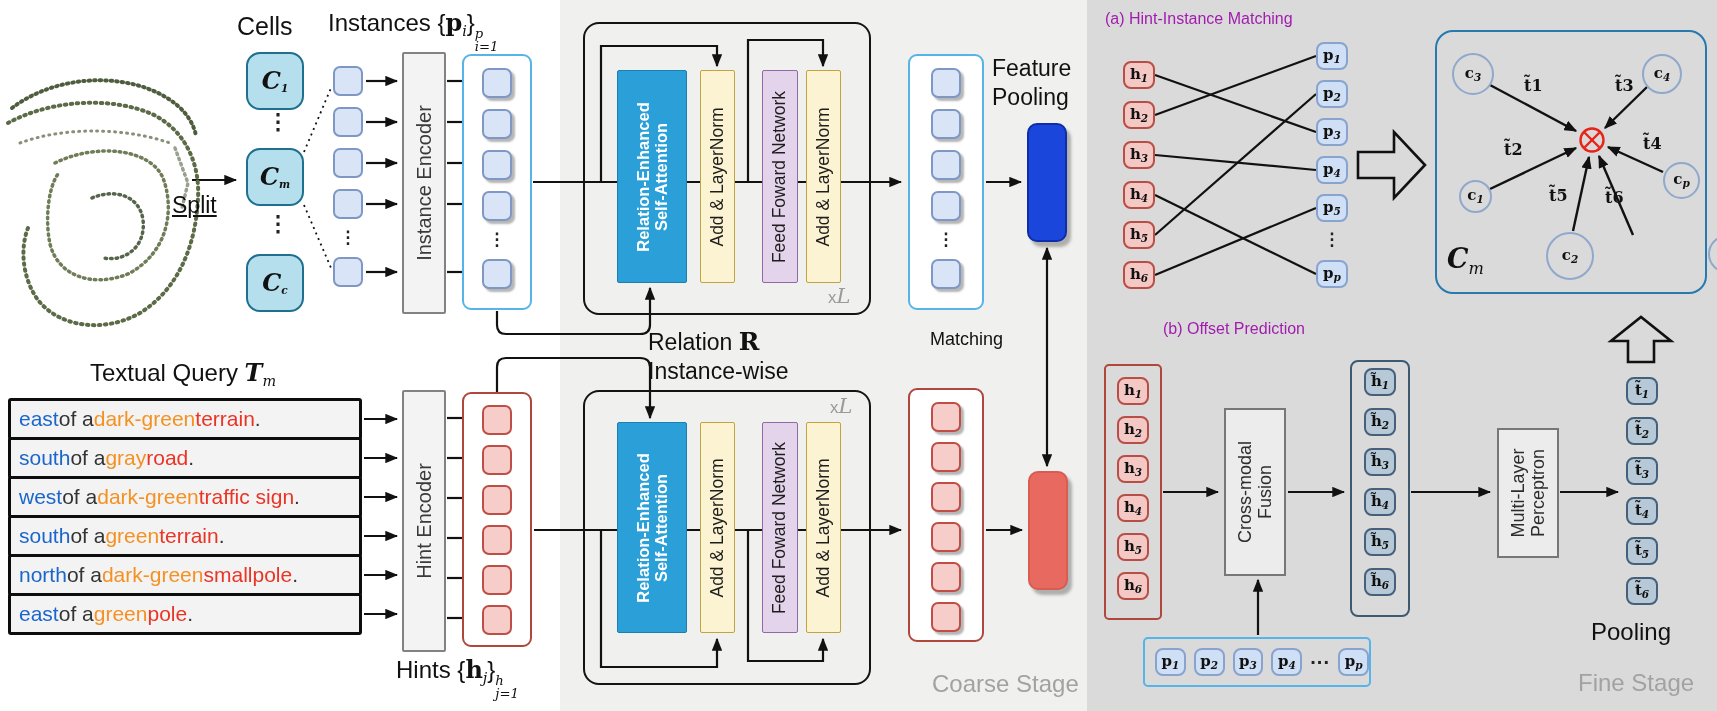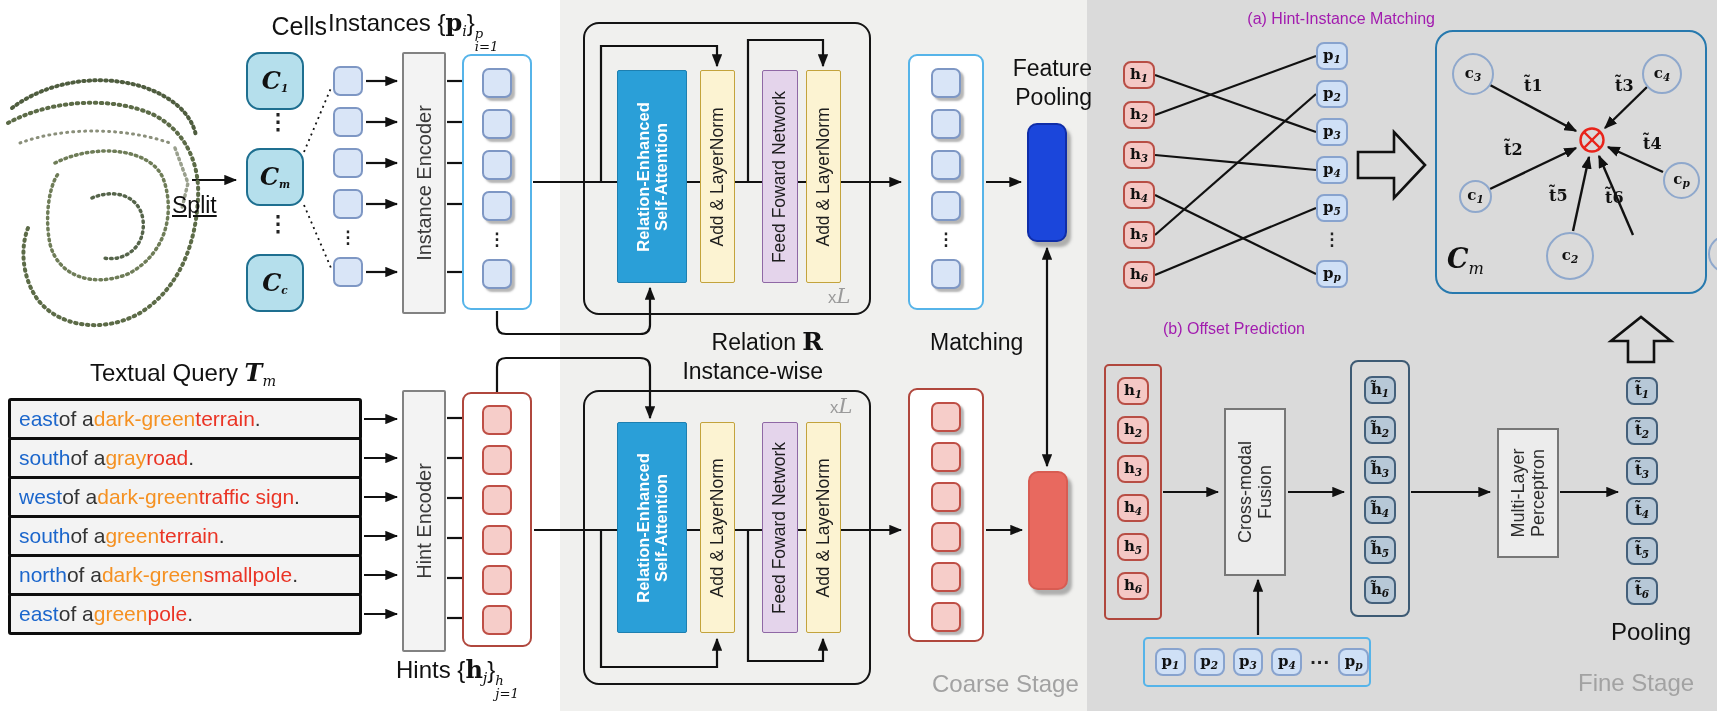--- a/index.html
+++ b/index.html
@@ -4,21 +4,21 @@
 <style>
   html,body{margin:0;padding:0;background:#fff;}
   #fig{position:relative;width:1717px;height:711px;overflow:hidden;background:#fff;
        font-family:"Liberation Sans",sans-serif;color:#111;}
   .panel{position:absolute;top:0;height:711px;}
   #coarse-panel{left:560px;width:527px;background:#f0f0ee;}
   #fine-panel{left:1087px;width:630px;background:#dadada;}
   #overlay{position:absolute;left:0;top:0;z-index:1;}
   .abs{position:absolute;z-index:2;box-sizing:border-box;}
   .lbl{white-space:nowrap;}
-  .center{text-align:right;}
+  .center{text-align:left;}
   
   .cellbox{width:58px;height:58px;border-radius:14px;background:#b5dfec;border:2.5px solid #1e6f90;
            display:flex;align-items:center;justify-content:center;font-size:24px;}
   
   .sq{width:30px;height:30px;border-radius:7px;background:#d9e5f7;border:2px solid #7e97c4;box-sizing:border-box;}
   .sq.sh{box-shadow:3px 3px 2px rgba(110,110,110,.5);}
   .sq.pink{background:#f6cdc9;border-color:#bf4f46;}
   .vcol{display:flex;flex-direction:column;align-items:center;}
   .dots{color:#222;font-size:17px;line-height:16px;height:16px;font-weight:bold;}
   
@@ -372,21 +372,21 @@
       <div class="sq pink sh"></div>
       <div class="sq pink sh"></div>
       <div class="sq pink sh"></div>
       <div class="sq pink sh"></div>
     </div>
   </div>
 
   <div class="abs center" style="left:992px;top:54px;width:100px;font-size:23px;line-height:1.25;">Feature Pooling</div>
   <div class="abs pool" id="pool-blue" style="left:1027px;top:123px;width:40px;height:119px;"></div>
   <div class="abs pool" id="pool-red" style="left:1028px;top:471px;width:40px;height:119px;"></div>
-  <div class="abs lbl" style="left:930px;top:329px;font-size:23px;">Matching</div>
+  <div class="abs lbl" style="left:930px;top:329px;font-size:18px;">Matching</div>
   <div class="abs lbl stage" style="left:932px;top:670px;">Coarse Stage</div>
 
   <div class="abs center title24" style="left:1105px;top:10px;width:330px;">(a) Hint-Instance Matching</div>
 
   <div class="abs vcol" style="left:1123px;top:61px;gap:12px;">
     <div class="node hn">
         <span class="nlab"><span>h</span><span class="ns">1</span></span>
       </div>
     <div class="node hn">
         <span class="nlab"><span>h</span><span class="ns">2</span></span>
@@ -502,21 +502,21 @@
           <span class="nlab"><span>p</span><span class="ns">4</span></span>
         </div>
       <div class="dots" style="font-size:20px;">···</div>
       <div class="node pn">
           <span class="nlab"><span>p</span><span class="ns">p</span></span>
         </div>
     </div>
   </div>
 
   <div class="abs" style="left:1350px;top:360px;width:60px;height:257px;border:2.5px solid #3d5a73;border-radius:8px;">
-    <div class="vcol" style="padding-top:14px;gap:12px;align-items:center;">
+    <div class="vcol" style="padding-top:6px;gap:12px;align-items:center;">
       <div class="node gn">
           <span class="nlab"><span>h̃</span><span class="ns">1</span></span>
         </div>
       <div class="node gn">
           <span class="nlab"><span>h̃</span><span class="ns">2</span></span>
         </div>
       <div class="node gn">
           <span class="nlab"><span>h̃</span><span class="ns">3</span></span>
         </div>
       <div class="node gn">

